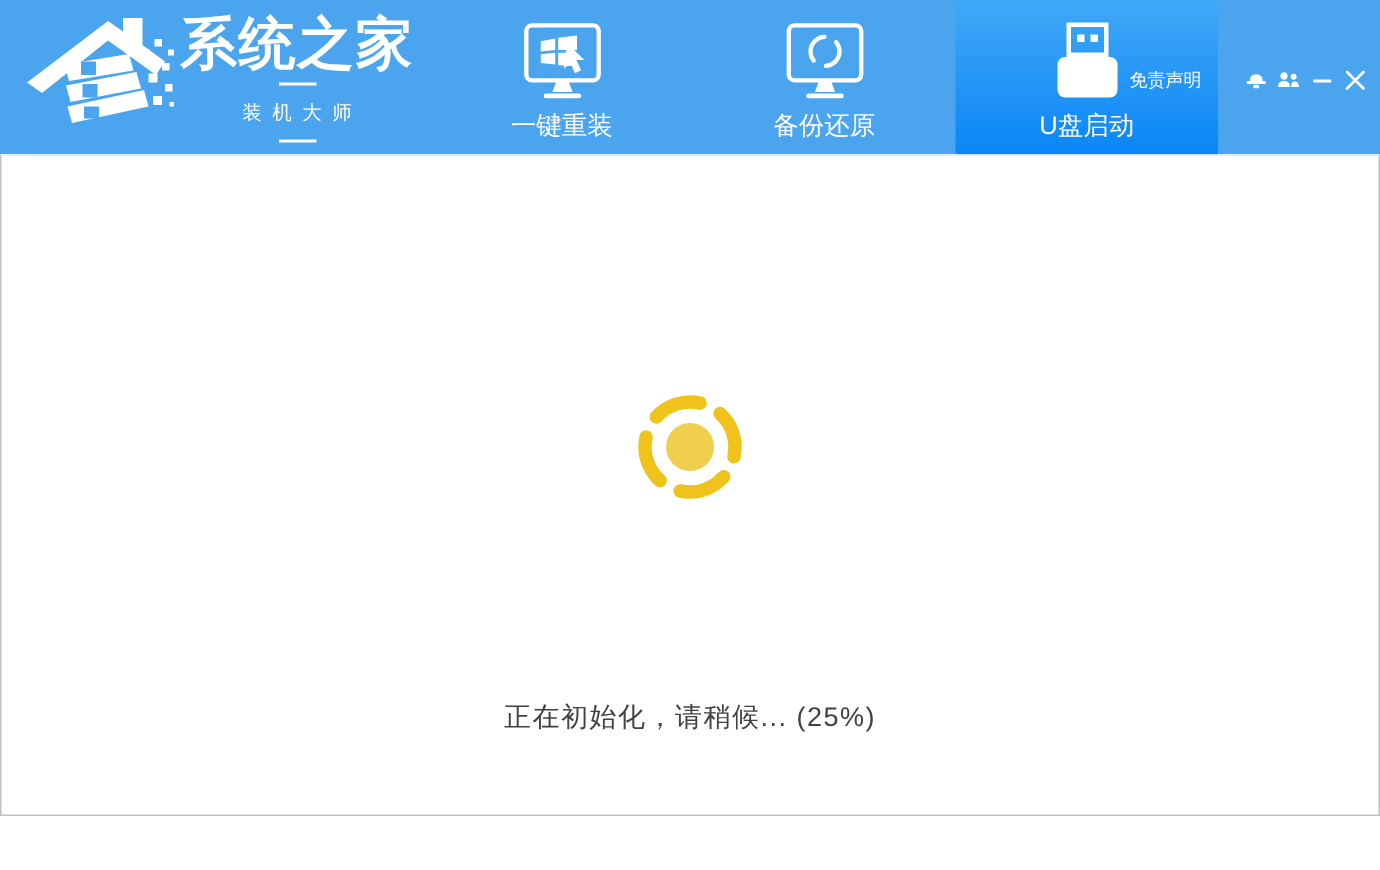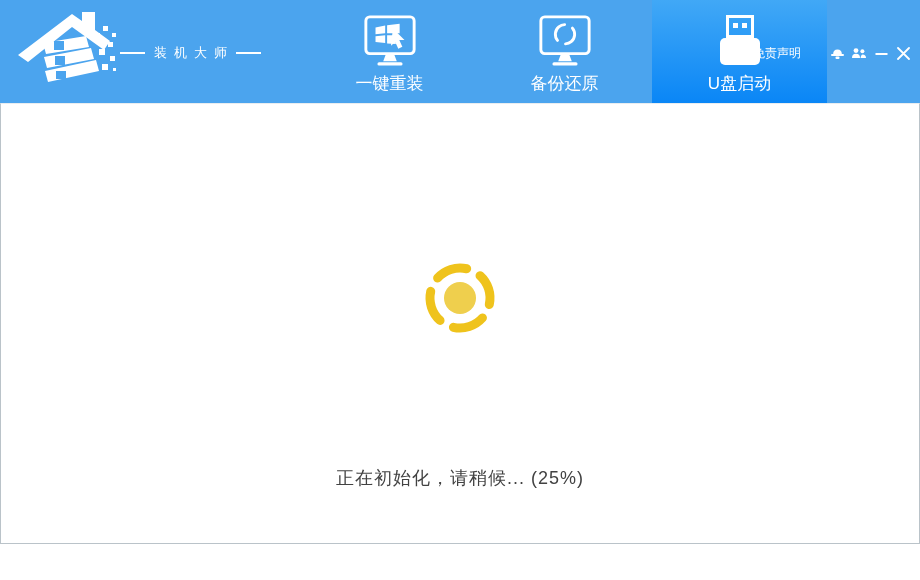--- a/index.html
+++ b/index.html
@@ -14,27 +14,27 @@
     position:relative; height:103px; background:#4BA4EE;
   }
   .logo { position:absolute; left:16px; top:5px; display:flex; align-items:center; }
   .logo-icon { width:100px; height:92px; }
   .logo-text { margin-left:4px; color:#fff; }
   .logo-title {
     font-size:38px; font-weight:bold; letter-spacing:1px; line-height:44px;
     white-space:nowrap;
   }
   .logo-sub {
-    display:flex; align-items:center; justify-content:space-between; gap:9px; margin-top:3px;
+    display:flex; align-items:center; justify-content:space-between; gap:9px; margin-top:3px;flex-direction:column;
   }
   .logo-sub .dash { width:25px; height:2px; background:#fff; }
   .logo-sub-text { font-size:13px; letter-spacing:7px; margin-right:-7px; white-space:nowrap; }
 
   
-  .tabs { position:absolute; left:302px; top:0; height:103px; display:flex; }
+  .tabs { position:absolute; left:287px; top:0; height:103px; display:flex; }
   .tab {
     width:175px; height:103px; display:flex; flex-direction:column;
     align-items:center; justify-content:flex-end; padding-bottom:9px;
     color:#fff; cursor:pointer;
   }
   .tab.active { background:linear-gradient(180deg,#41A8F6 0%,#0A86F6 100%); }
   .tab .tab-icon { height:58px; display:flex; align-items:center; justify-content:center; margin-bottom:3px; }
   .tab-label { font-size:17px; line-height:20px; white-space:nowrap; }
 
   
@@ -86,20 +86,21 @@
           <rect x="97" y="63" width="3" height="3"></rect>
         </g>
 
         <g fill="#4BA4EE">
           <rect x="38" y="36" width="10" height="9"></rect>
           <rect x="39" y="51" width="10" height="9"></rect>
           <rect x="40" y="66" width="10" height="8"></rect>
         </g>
       </svg>
       <div class="logo-text">
+        <div class="logo-title">系统之家</div>
         <div class="logo-sub">
           <span class="dash"></span>
           <span class="logo-sub-text">装机大师</span>
           <span class="dash"></span>
         </div>
       </div>
     </div>
 
     <div class="tabs">
 

